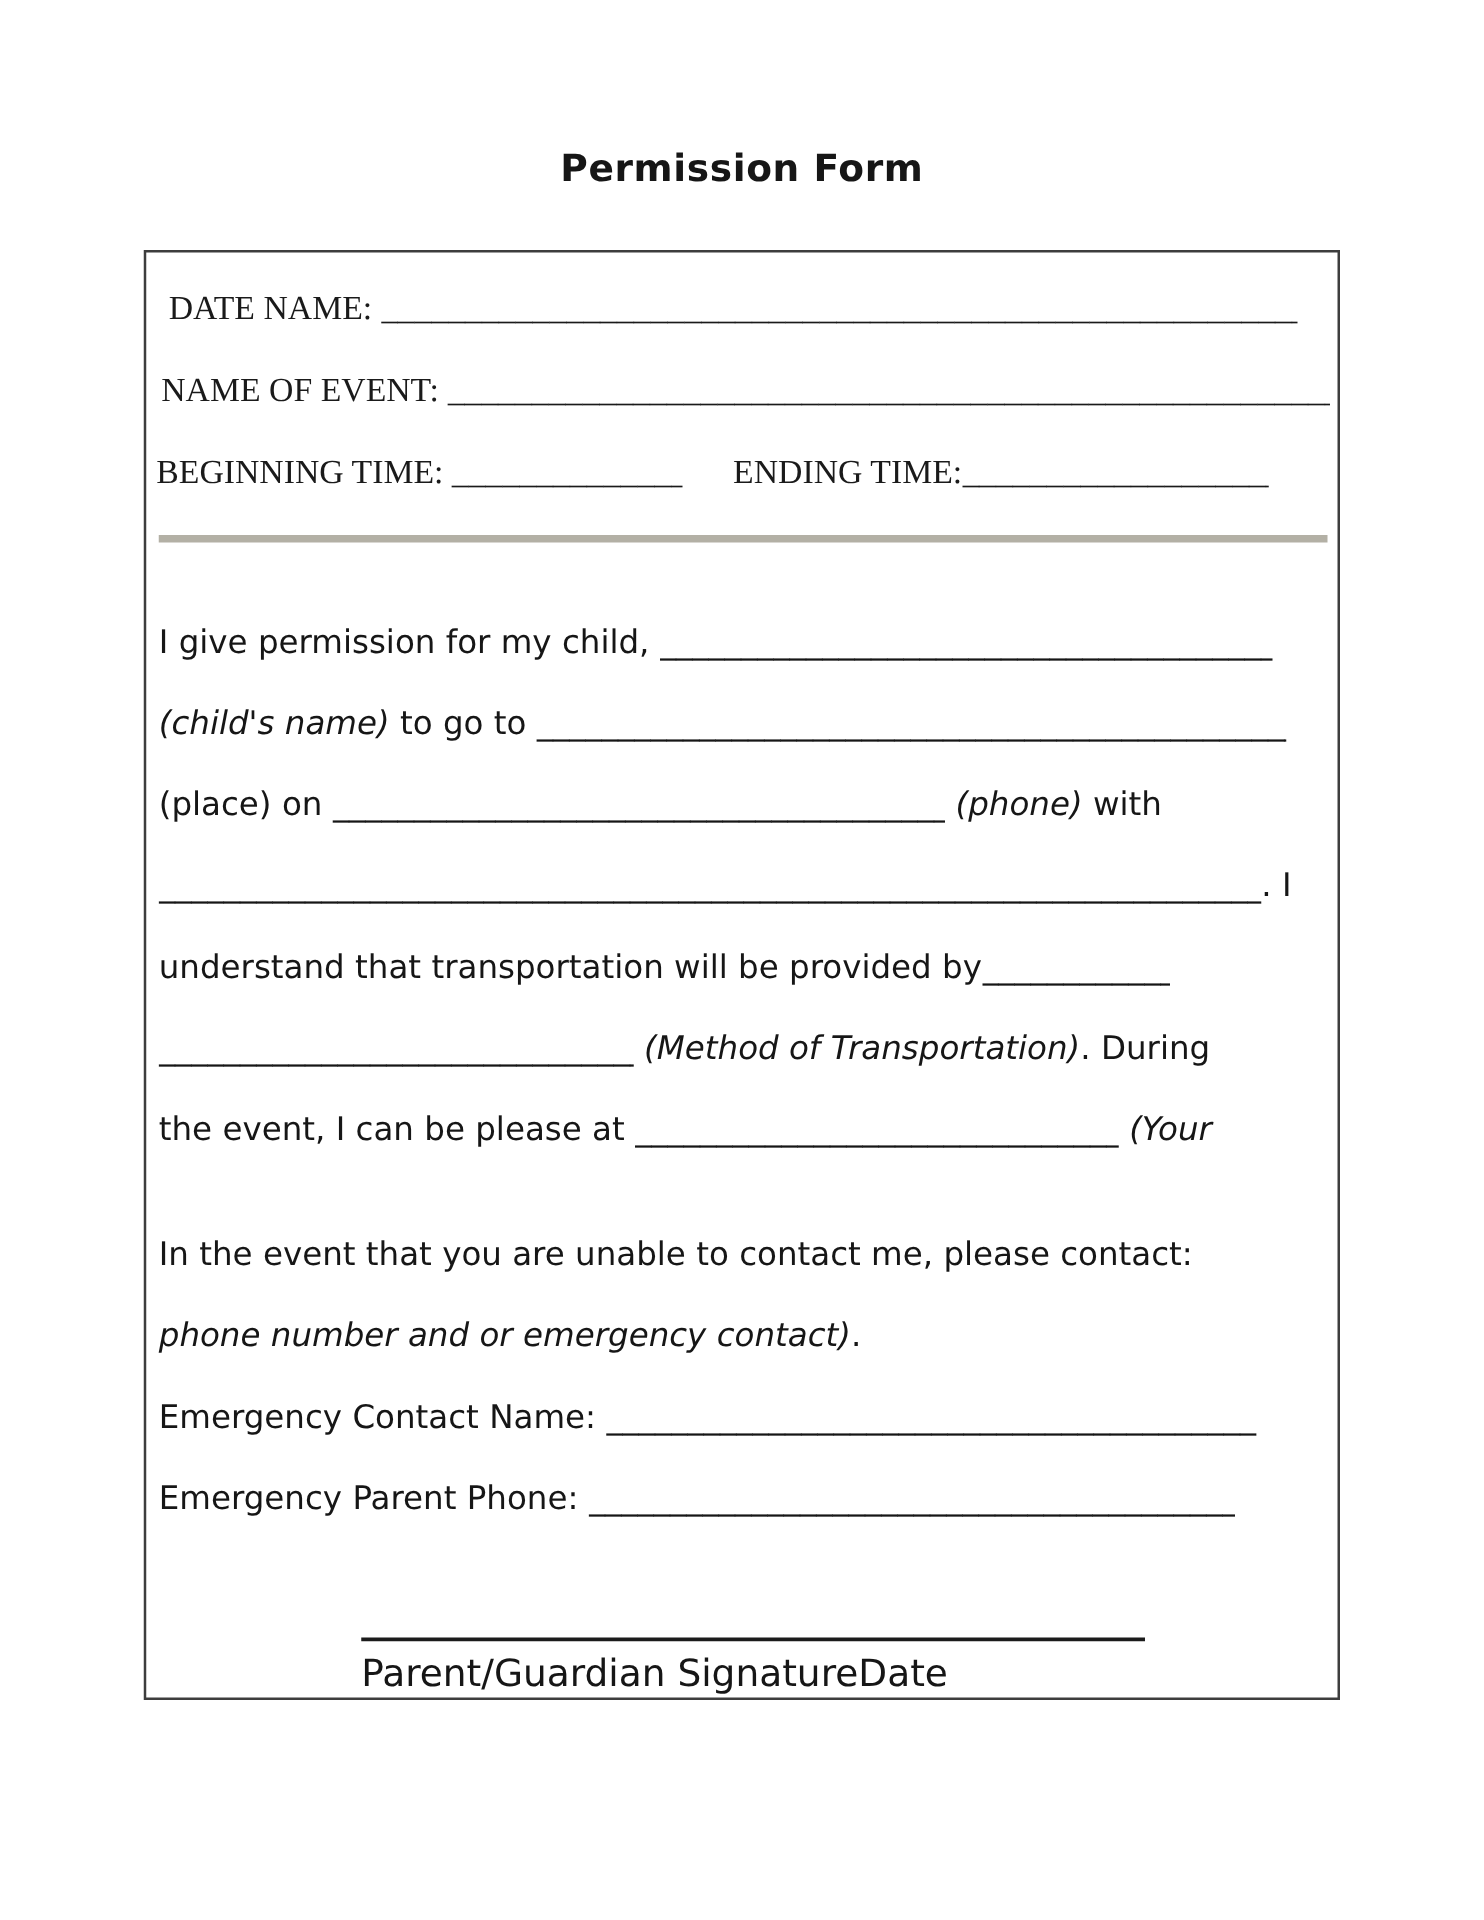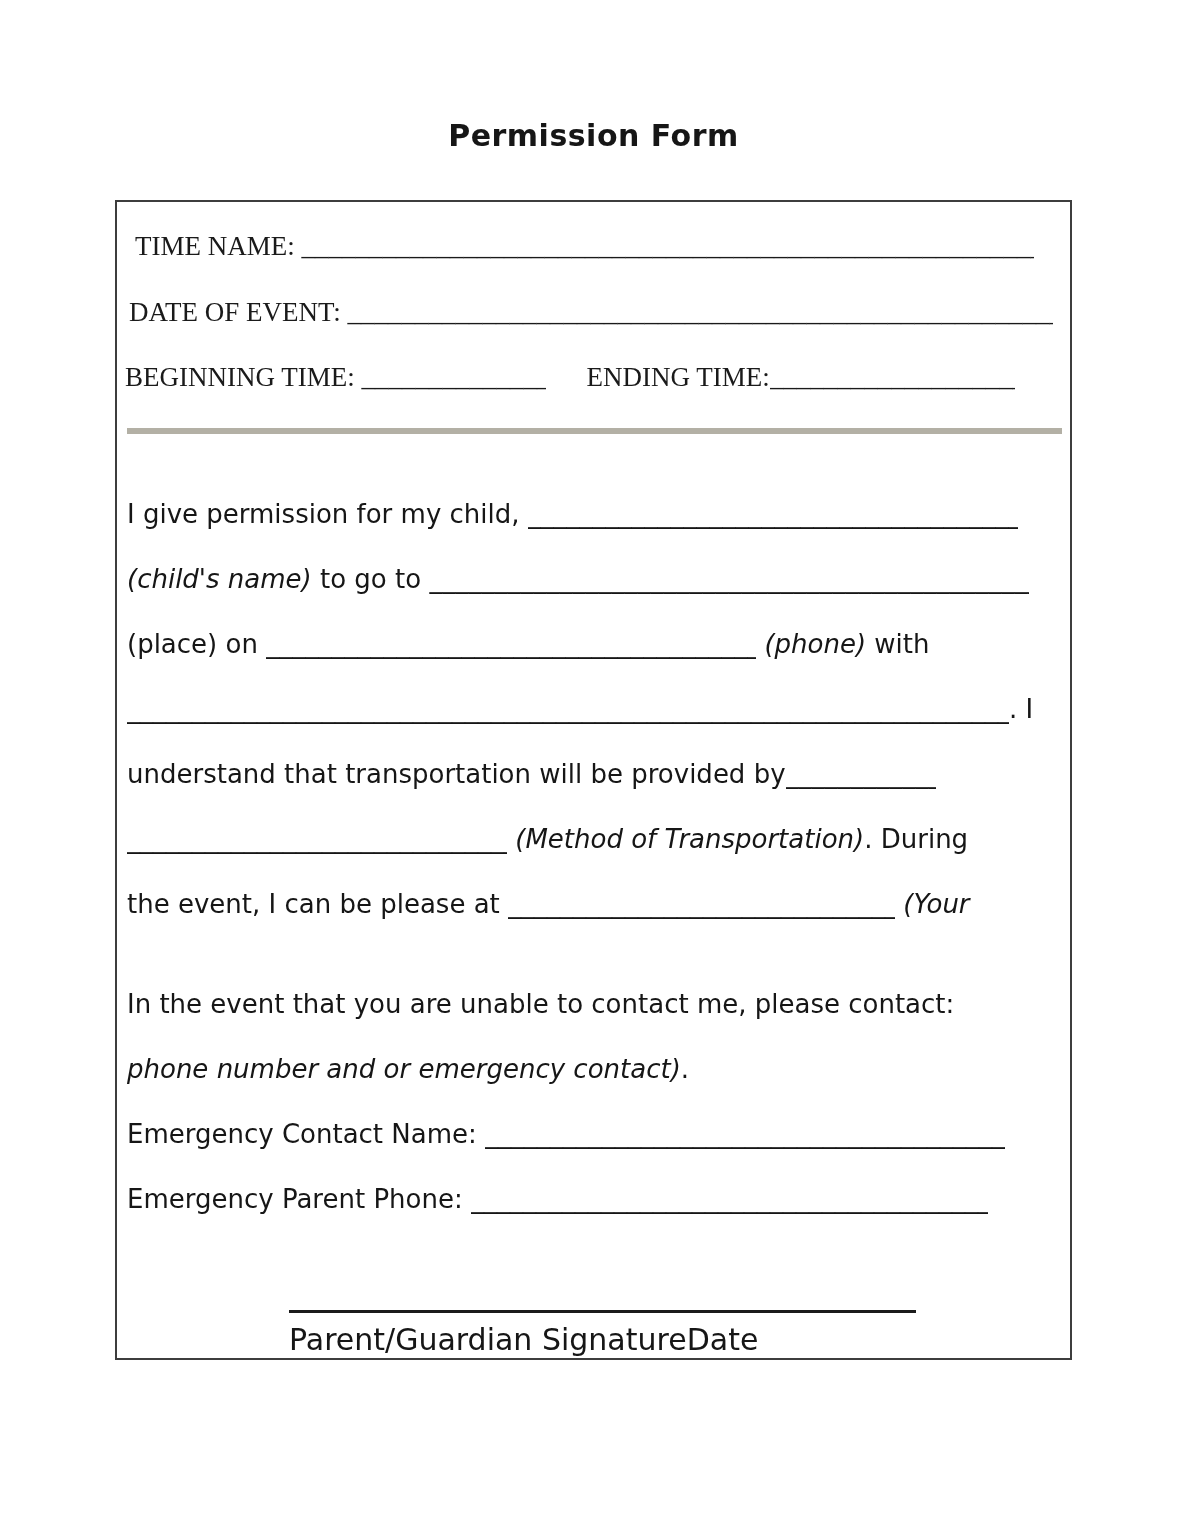--- a/index.html
+++ b/index.html
@@ -92,25 +92,25 @@
 </head>
 <body>
 
 <div class="page">
 
   <h1 class="title">Permission Form</h1>
 
   <div class="form-box">
 
     <div class="hline" id="hline1">
-      <span>TIME NAME: </span><span class="blank" style="width:733px">____________________________________________________________</span>
+      <span>DATE NAME: </span><span class="blank" style="width:733px">____________________________________________________________</span>
     </div>
 
     <div class="hline" id="hline2">
-      <span>DATE OF EVENT: </span><span class="blank" style="width:706px">__________________________________________________________</span>
+      <span>NAME OF EVENT: </span><span class="blank" style="width:706px">__________________________________________________________</span>
     </div>
 
     <div class="hline" id="hline3">
       <span>BEGINNING TIME: </span><span class="blank" style="width:185px">__________________</span><span class="ending-label">ENDING TIME:</span><span class="blank" style="width:245px">______________________</span>
     </div>
 
     <div class="divider"></div>
 
     <div class="body-text">
 

